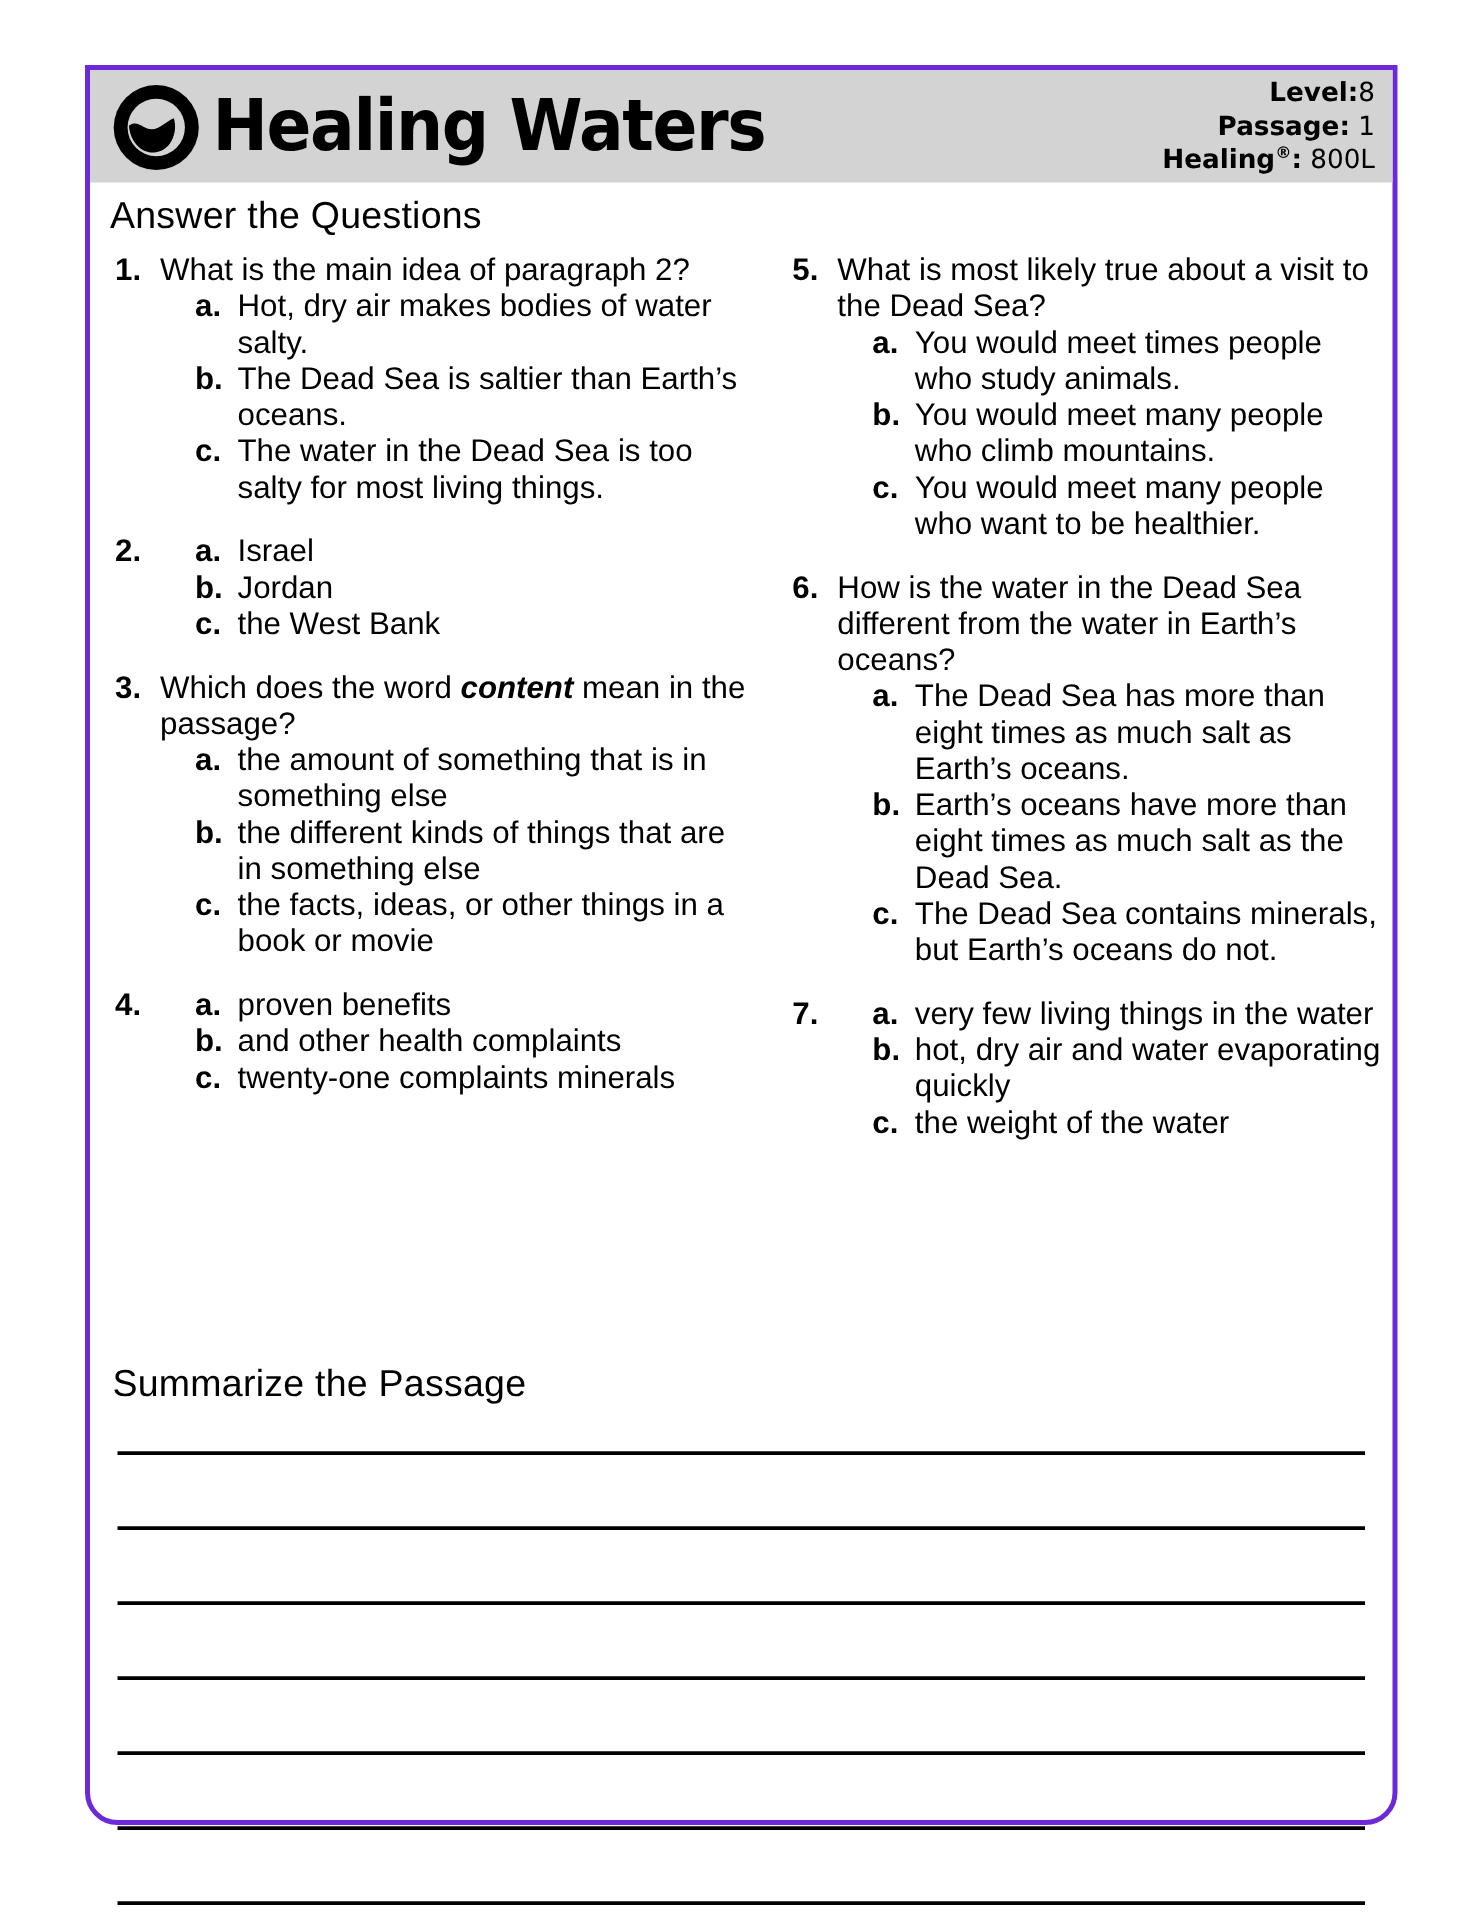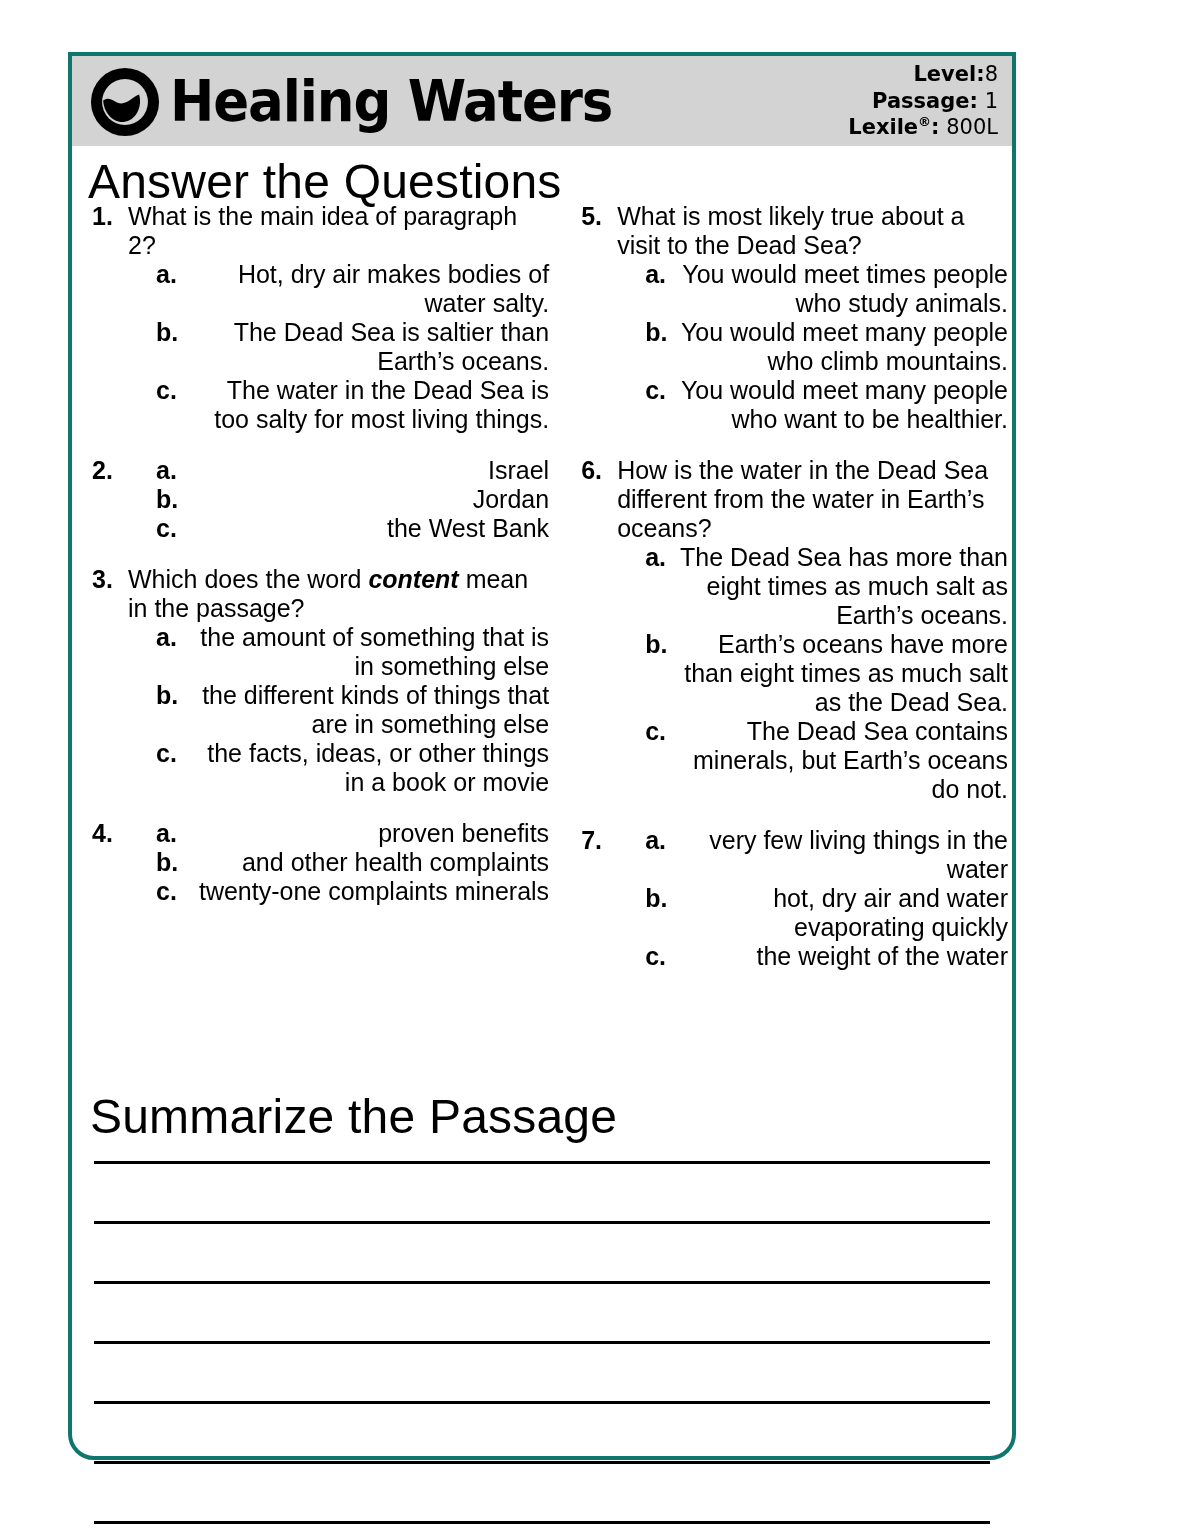--- a/index.html
+++ b/index.html
@@ -21,23 +21,23 @@
     left: 0; top: 0;
     width: 1187px;
     height: 1536px;
   }
 
   
   .frame {
     position: absolute;
     left: 68px;
     top: 52px;
-    width: 948px;
+    width: 1050px;
     height: 1408px;
-    border: 4px solid #0f766e;
+    border: 4px solid #6d28d9;
     border-radius: 0 0 26px 26px;
     box-sizing: border-box;
     background: #fff;
   }
 
   
   .header {
     position: absolute;
     left: 0;
     top: 0;
@@ -88,21 +88,21 @@
   .body-area {
     position: absolute;
     left: 0;
     top: 90px;
     right: 0;
     bottom: 0;
   }
 
   .section-heading {
     font-family: "Liberation Sans", sans-serif;
-    font-size: 48px;
+    font-size: 30px;
     font-weight: 400;
     letter-spacing: 0.2px;
     line-height: 1;
   }
 
   #answer-heading {
     position: absolute;
     left: 16px;
     top: 12px;
   }
@@ -148,21 +148,21 @@
   .choice {
     display: flex;
     align-items: flex-start;
     line-height: 1.16;
   }
   .ch-letter {
     flex: 0 0 auto;
     width: 34px;
     font-weight: bold;
   }
-  .ch-text { flex: 1 1 auto; min-width: 0; text-align: right; }
+  .ch-text { flex: 1 1 auto; min-width: 0; }
 
   .em { font-weight: bold; font-style: italic; margin-top: 12px; }
 
   
   #summarize-heading {
     position: absolute;
     left: 18px;
     top: 947px;
   }
   .lines {
@@ -196,21 +196,21 @@
       </div>
 
       <div class="meta">
         <div>
           <span class="k">Level:</span><span>8</span>
         </div>
         <div>
           <span class="k">Passage:</span>&nbsp;<span>1</span>
         </div>
         <div>
-          <span class="k">Lexile</span><span class="k sup">®</span><span class="k">:</span>&nbsp;<span>800L</span>
+          <span class="k">Healing</span><span class="k sup">®</span><span class="k">:</span>&nbsp;<span>800L</span>
         </div>
       </div>
     </div>
 
     <div class="body-area">
 
       <div id="answer-heading" class="section-heading">Answer the Questions</div>
 
       <div class="columns">
         <div class="col col-left" id="col-left">

